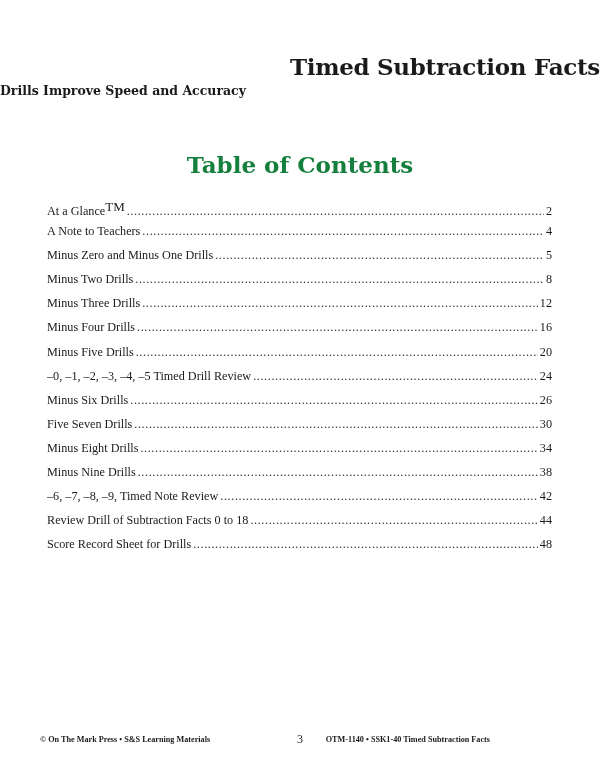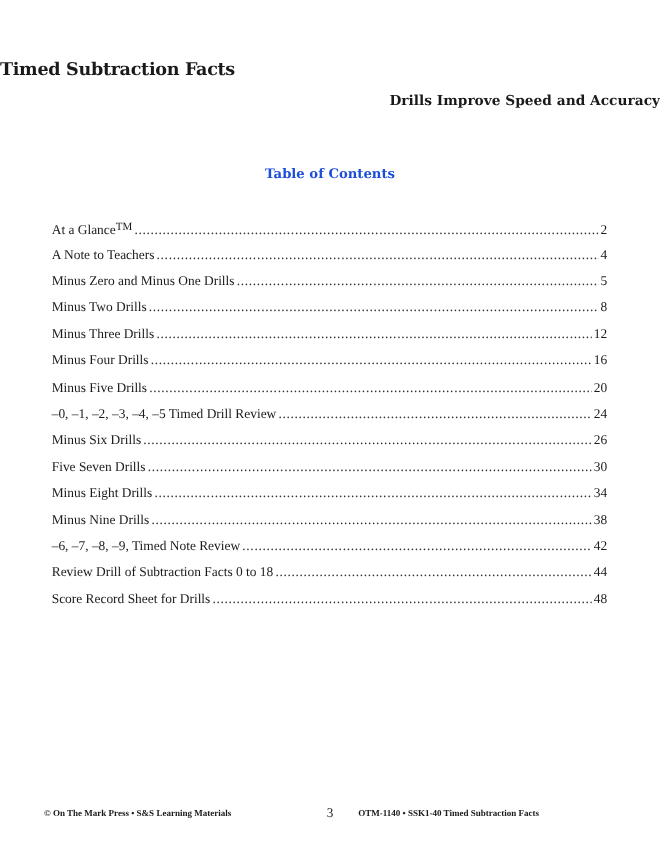--- a/index.html
+++ b/index.html
@@ -2,51 +2,51 @@
 <html><head>
   <meta charset="utf-8">
   <style>
     html, body { margin: 0; padding: 0; }
     body {
       width: 600px; height: 776px; background: #ffffff; color: #1a1a1a;
       position: relative; overflow: hidden;
       font-family: "Liberation Serif", "DejaVu Serif", serif;
     }
     .title {
-      position: absolute; left: 0; width: 600px; top: 53px; text-align: left;
-      font-family: "DejaVu Serif", serif; font-weight: bold; font-size: 16px;
+      position: absolute; left: 0; width: 600px; top: 53px; text-align: right;
+      font-family: "DejaVu Serif", serif; font-weight: bold; font-size: 23px;
       letter-spacing: -0.3px; color: #1a1a1a;
     }
     .subtitle {
-      position: absolute; left: 0; width: 600px; top: 83px; text-align: right;
+      position: absolute; left: 0; width: 600px; top: 83px; text-align: left;
       font-family: "DejaVu Serif", serif; font-weight: bold; font-size: 12.5px;
       color: #1a1a1a;
     }
     .toc-heading {
       position: absolute; left: 0; width: 600px; top: 151px; text-align: center;
-      font-family: "DejaVu Serif", serif; font-weight: bold; font-size: 12px;
-      color: #1d4ed8;
+      font-family: "DejaVu Serif", serif; font-weight: bold; font-size: 23px;
+      color: #15803d;
     }
     .toc {
       position: absolute; left: 47px; width: 505px; top: 198px;
     }
     .toc-row {
       display: flex; align-items: baseline; height: 24.1px;
       font-size: 12.2px; line-height: 18px; white-space: nowrap;
     }
     .toc-label { flex: 0 0 auto; }
     .toc-dots {
       flex: 1 1 auto; overflow: hidden; margin: 0 2px; color: #333;
       letter-spacing: 0.6px;
     }
     .toc-dots::before {
       content: "................................................................................................................................................................................................................";
     }
     .toc-page { flex: 0 0 auto; text-align: right; }
-    sup.tm { font-size: 10px; vertical-align: 4px; }
+    sup.tm { font-size: 13px; vertical-align: 4px; }
     .footer {
       position: absolute; top: 733px; left: 0; width: 512px; height: 14px;
       font-family: "Liberation Serif", serif; font-weight: bold; font-size: 8.2px;
       color: #1a1a1a;
     }
     .footer-left { position: absolute; left: 40px; top: 2px; }
     .footer-center { position: absolute; left: 297px; top: -1px; font-weight: normal; font-size: 12px; }
     .footer-right { position: absolute; right: 22px; top: 2px; margin-left: 48px; }
   </style>
 </head>

